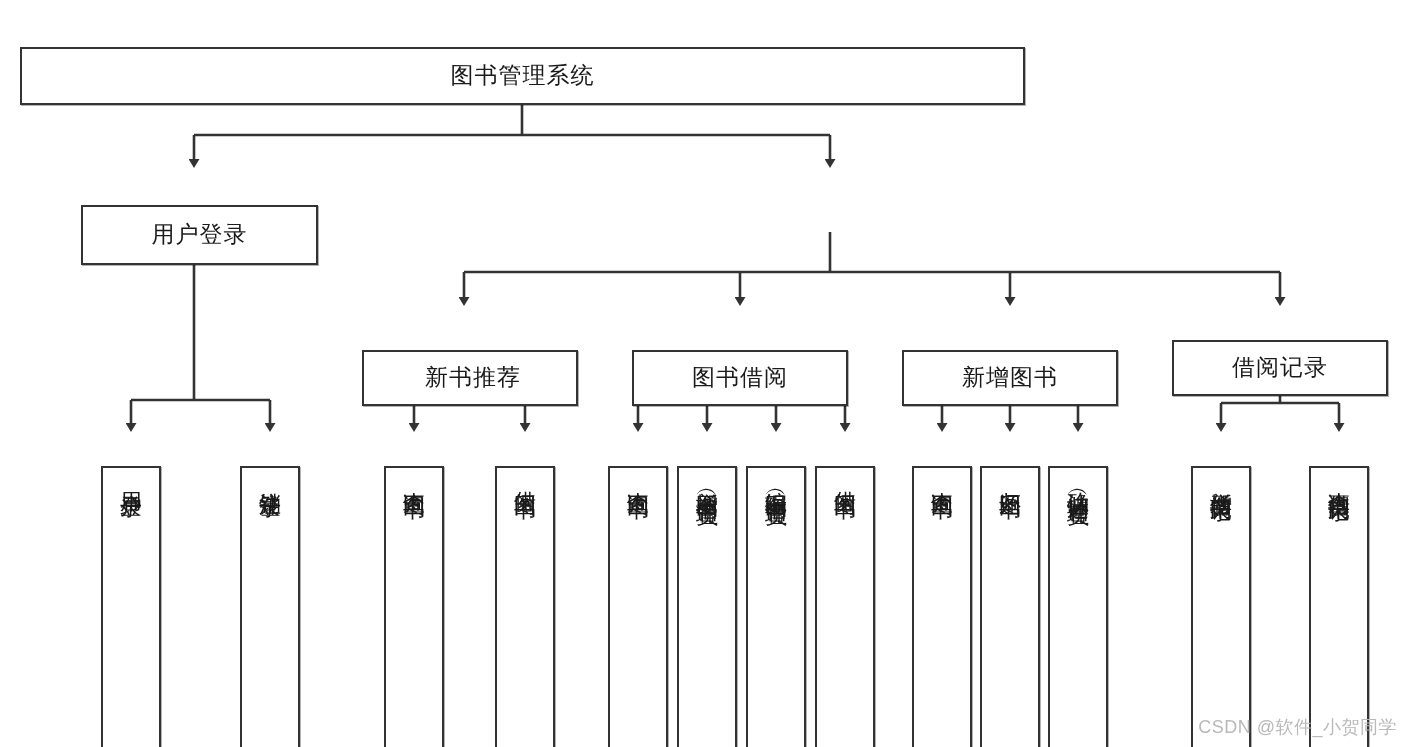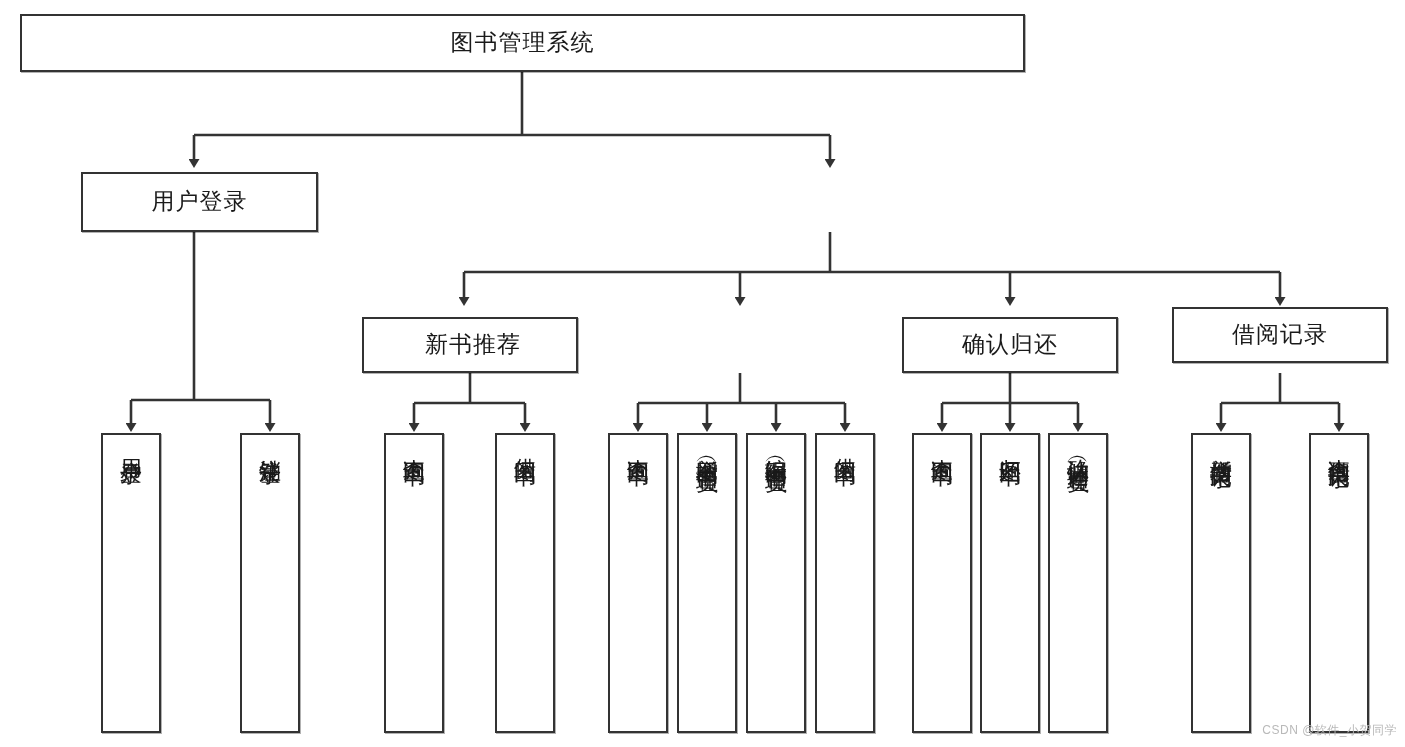--- a/index.html
+++ b/index.html
@@ -29,20 +29,21 @@
     position: absolute;
     box-sizing: border-box;
     border: 2px solid #333333;
     background: #ffffff;
     color: #1a1a1a;
     display: flex;
     align-items: center;
     justify-content: center;
     text-align: center;
     box-shadow: 1px 1px 0 rgba(0,0,0,0.30);
+    margin-top: 33px;
   }
   .node .label {
     display: block;
     line-height: 1.18;
     letter-spacing: 1px;
   }
   .node.horiz .label {
     font-size: 23px;
   }
   .node.vert {
@@ -54,21 +55,21 @@
     writing-mode: vertical-rl;
     text-orientation: upright;
     font-size: 22px;
     letter-spacing: 2px;
     white-space: nowrap;
   }
   .watermark {
     position: absolute;
     right: 8px;
     bottom: 8px;
-    font-size: 12px;
+    font-size: 18px;
     color: #b9b9b9;
     letter-spacing: 0.5px;
     user-select: none;
     white-space: nowrap;
   }
 </style>
 </head>
 <body>
 
 <div id="canvas">
@@ -129,23 +130,26 @@
 
   <div class="node horiz" style="left:81px; top:172px; width:237px; height:60px;">
     <span class="label">用户登录</span>
   </div>
 
 
   <div class="node horiz" style="left:362px; top:317px; width:216px; height:56px;padding-left:6px;">
     <span class="label">新书推荐</span>
   </div>
 
+  <div class="node horiz" style="left:632px; top:317px; width:216px; height:56px;">
+    <span class="label">图书借阅</span>
+  </div>
 
   <div class="node horiz" style="left:902px; top:317px; width:216px; height:56px;">
-    <span class="label">确认归还</span>
+    <span class="label">新增图书</span>
   </div>
 
   <div class="node horiz" style="left:1172px; top:307px; width:216px; height:56px;">
     <span class="label">借阅记录</span>
   </div>
 
   <div class="node vert" style="left:101px; top:433px; width:60px; height:300px;">
     <span class="label">用户登录</span>
   </div>
 

